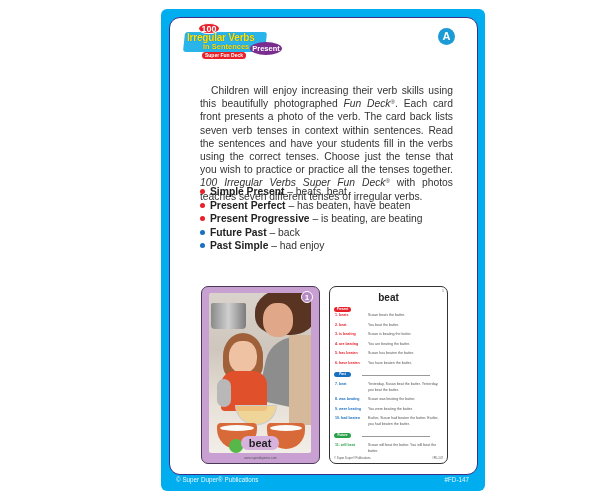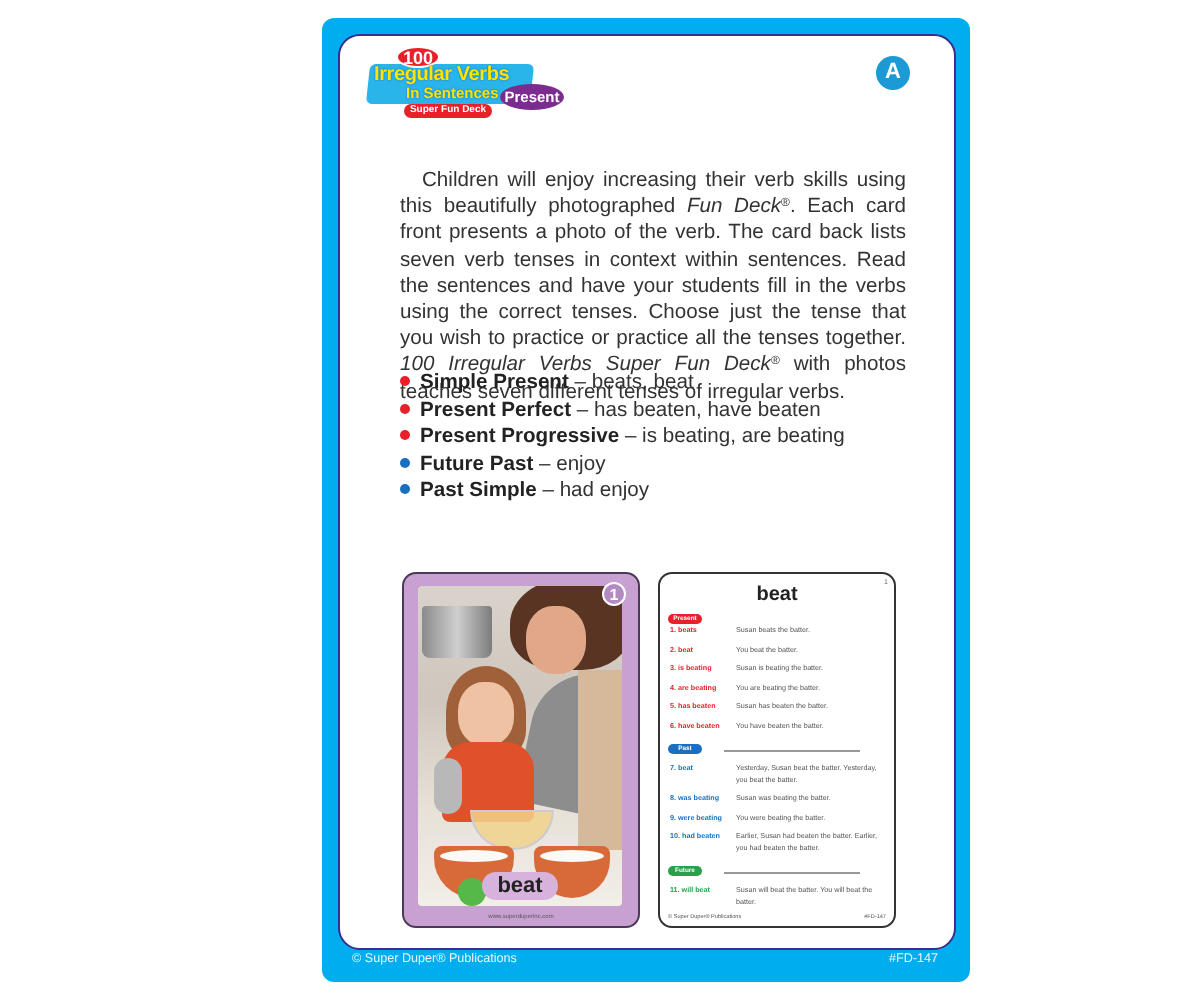--- a/index.html
+++ b/index.html
@@ -86,21 +86,21 @@
     <div class="badge">A</div>
 
     <div class="intro">
       <p><span>Children will enjoy increasing their verb skills using this beautifully photographed </span><em>Fun Deck</em><sup>®</sup><span>. Each card front presents a photo of the verb. The card back lists seven verb tenses in context within sentences. Read the sentences and have your students fill in the verbs using the correct tenses. Choose just the tense that you wish to practice or practice all the tenses together. </span><em>100 Irregular Verbs Super Fun Deck</em><sup>®</sup><span> with photos teaches seven different tenses of irregular verbs.</span></p>
     </div>
 
     <ul class="tenses">
       <li><span class="dot" style="background: rgb(232, 32, 42);"></span><b>Simple Present</b><span> – beats, beat</span></li>
       <li><span class="dot" style="background: rgb(232, 32, 42);"></span><b>Present Perfect</b><span> – has beaten, have beaten</span></li>
       <li><span class="dot" style="background: rgb(232, 32, 42);"></span><b>Present Progressive</b><span> – is beating, are beating</span></li>
-      <li><span class="dot" style="background: rgb(26, 111, 192);"></span><b>Future Past</b><span> – enjoy</span></li>
+      <li><span class="dot" style="background: rgb(26, 111, 192);"></span><b>Future Past</b><span> – back</span></li>
       <li><span class="dot" style="background: rgb(26, 111, 192);"></span><b>Past Simple</b><span> – had enjoy</span></li>
     </ul>
 
     <div class="front">
       <div class="photo">
         <div class="pot"></div>
         <div class="woman-body"></div>
         <div class="apron"></div>
         <div class="woman-hair"></div>
         <div class="woman-face"></div>

